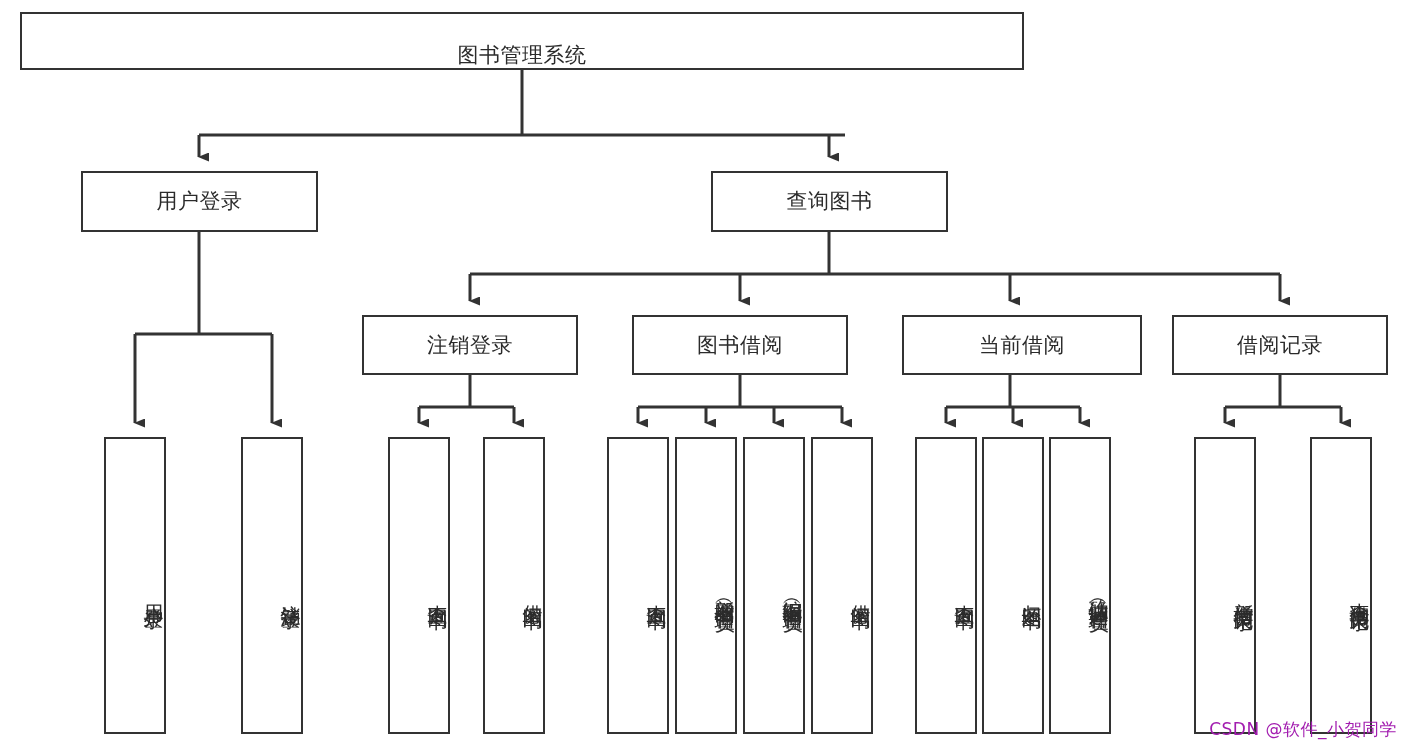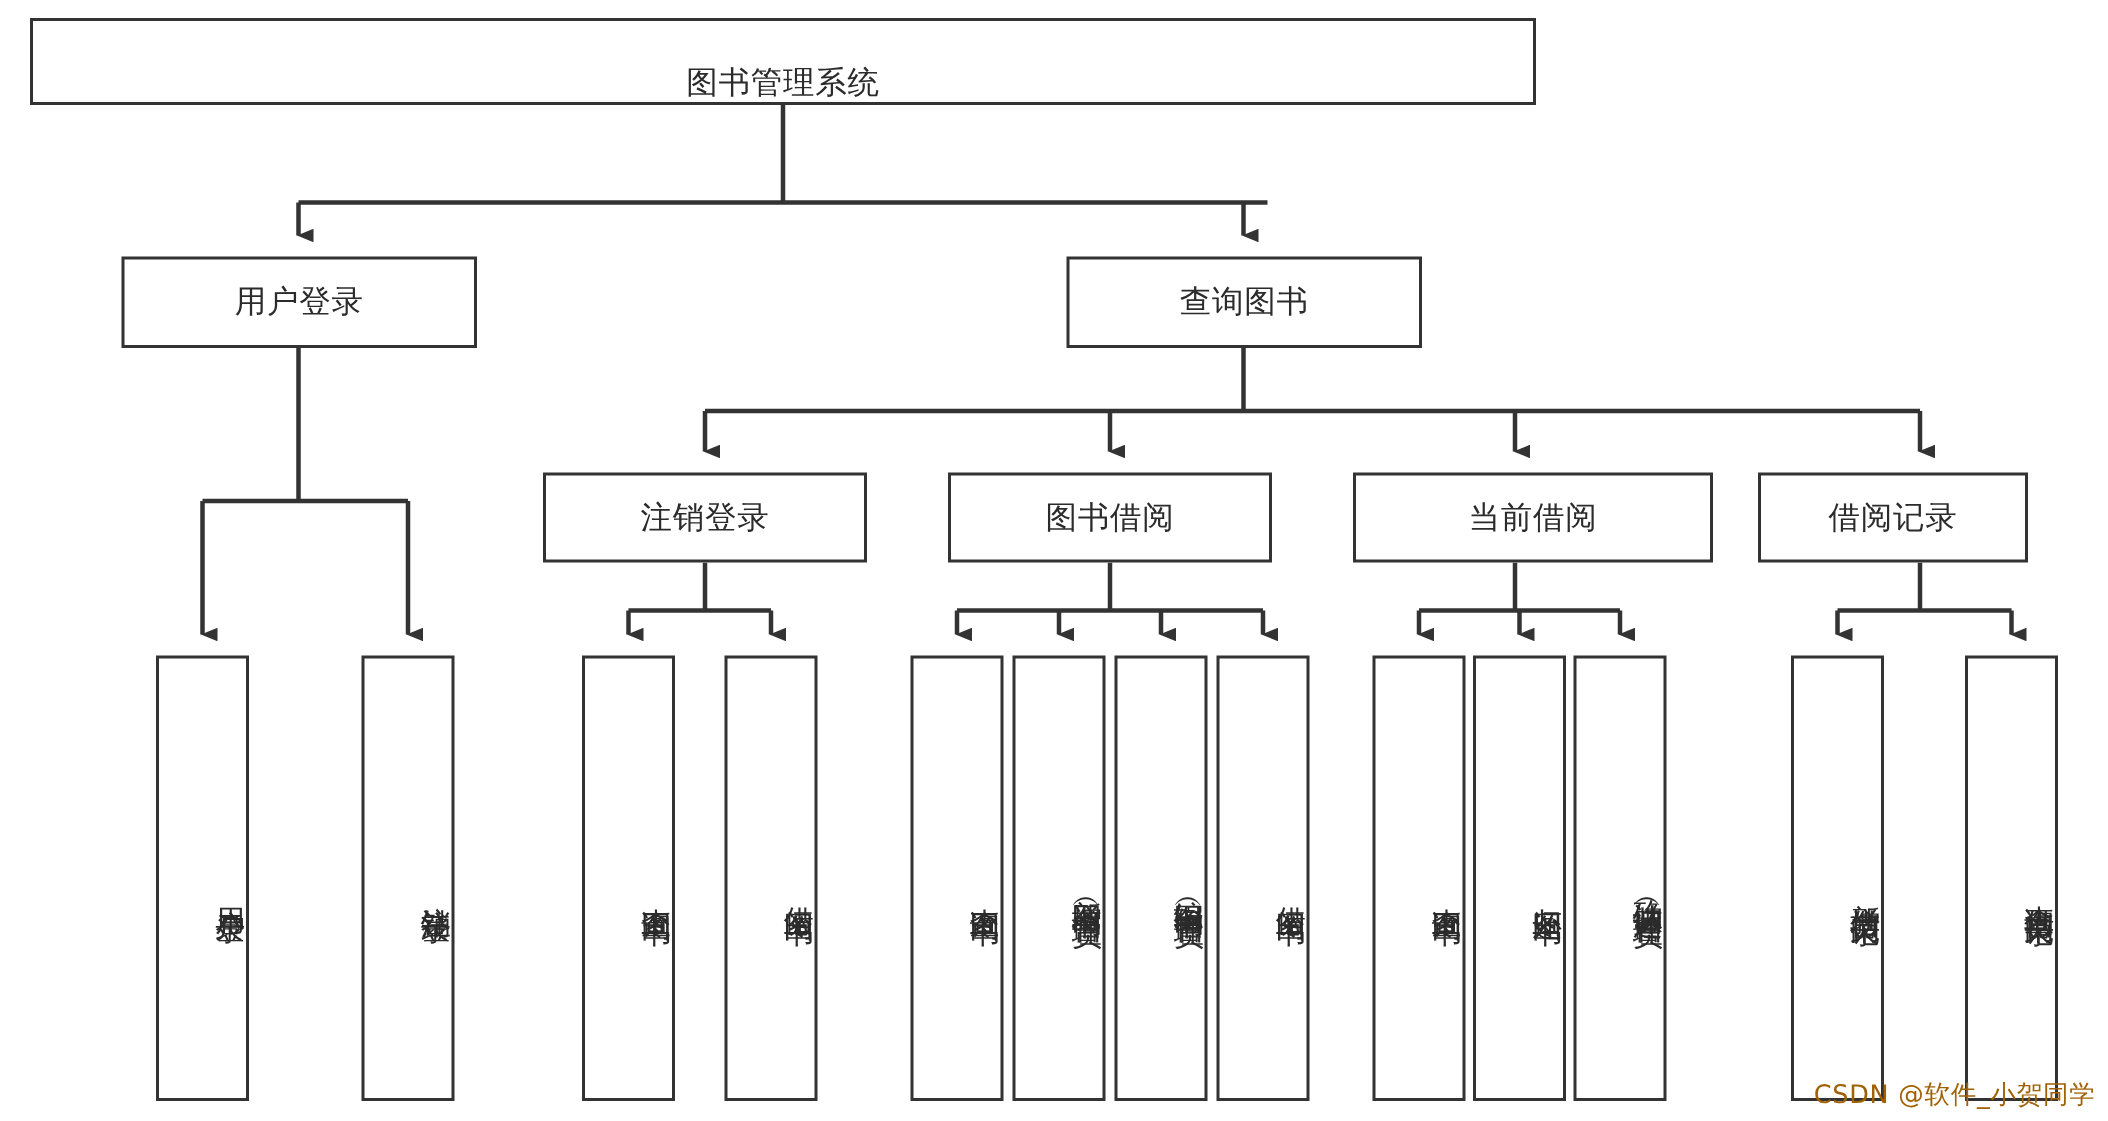--- a/index.html
+++ b/index.html
@@ -53,21 +53,21 @@
     line-height: 1.05;
   }
   .node .label {
     display: block;
   }
   #watermark {
     position: absolute;
     right: 8px;
     bottom: 6px;
     font-size: 17px;
-    color: #a16207;
+    color: #a21caf;
     letter-spacing: 0.5px;
     white-space: nowrap;
     pointer-events: none;
   }
 </style>
 </head>
 <body>
 
 <div id="canvas">
 
@@ -134,21 +134,21 @@
 
   <div class="node horiz" style="left:362px; top:315px; width:216px; height:60px;">
     <span class="label">注销登录</span>
   </div>
   <div class="node horiz" style="left:632px; top:315px; width:216px; height:60px;">
     <span class="label">图书借阅</span>
   </div>
   <div class="node horiz" style="left:902px; top:315px; width:240px; height:60px;">
     <span class="label">当前借阅</span>
   </div>
-  <div class="node horiz" style="left:1172px; top:315px; width:180px; height:60px;">
+  <div class="node horiz" style="left:1172px; top:315px; width:216px; height:60px;">
     <span class="label">借阅记录</span>
   </div>
 
   <div class="node vert" style="left:104px; top:437px; width:62px; height:297px;">
     <span class="label">用户登录</span>
   </div>
   <div class="node vert" style="left:241px; top:437px; width:62px; height:297px;">
     <span class="label">注销登录</span>
   </div>
   <div class="node vert" style="left:388px; top:437px; width:62px; height:297px;">

